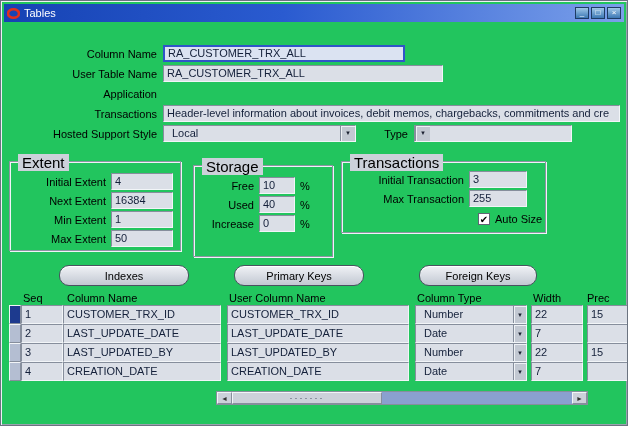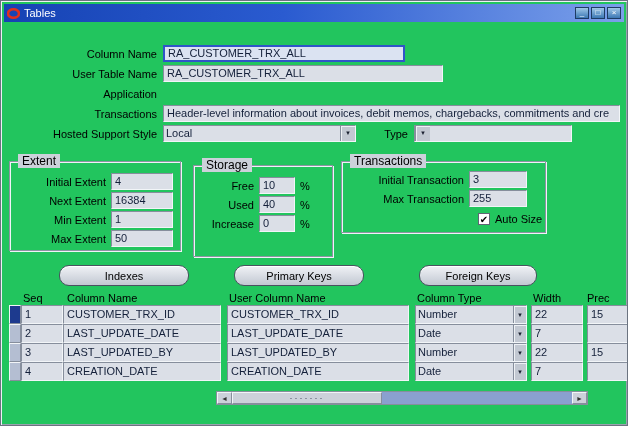--- a/index.html
+++ b/index.html
@@ -29,32 +29,32 @@
   .flabel { width:148px; text-align:right; font-size:11px; color:#000; flex:none; }
   .flabel.small { width:40px; margin-left:6px; }
   .field {
     height:17px; background:#dbdfe7;
     border:1px solid; border-color:#868e9c #f2f5f8 #f2f5f8 #868e9c;
     font-size:11px; line-height:15px; padding:0 3px; color:#14203a;
     white-space:nowrap; overflow:hidden; flex:none;
   }
   .field.selected { border:2px solid #2f55c8; background:#dbe3f2; line-height:13px; }
   .dd { display:flex; padding:0; }
-  .ddv { flex:1; padding:0 2px; white-space:nowrap; overflow:hidden; }
+  .ddv { flex:1; padding:0 8px; white-space:nowrap; overflow:hidden; }
   .dda {
     width:15px; flex:none; background:#c2c8d2;
     border-left:1px solid #868e9c; box-shadow: inset 1px 1px 0 #eef1f5;
     font-size:6px; display:flex; align-items:center; justify-content:center; color:#1a2030;
   }
   
   .groupbox {
     position:absolute; border:1px solid #8d95a2;
     box-shadow: 1px 1px 0 #f0f3f7, inset 1px 1px 0 #f0f3f7;
   }
-  .legend { position:absolute; top:-8px; left:8px; background:#ccd1da; padding:0 4px; font-size:12px; color:#000; }
+  .legend { position:absolute; top:-8px; left:8px; background:#ccd1da; padding:0 4px; font-size:15px; color:#000; }
   .grow { position:absolute; left:4px; right:4px; display:flex; align-items:center; gap:5px; height:17px; }
   .glabel { text-align:right; font-size:11px; color:#000; flex:none; }
   .pct { font-size:11px; color:#000; }
   .checkbox {
     width:12px; height:12px; background:#ffffff; border:1px solid #5e6674;
     font-size:10px; line-height:11px; text-align:center; color:#000; flex:none;
   }
   .cblabel { font-size:11px; color:#000; }
   
   .obtn {

